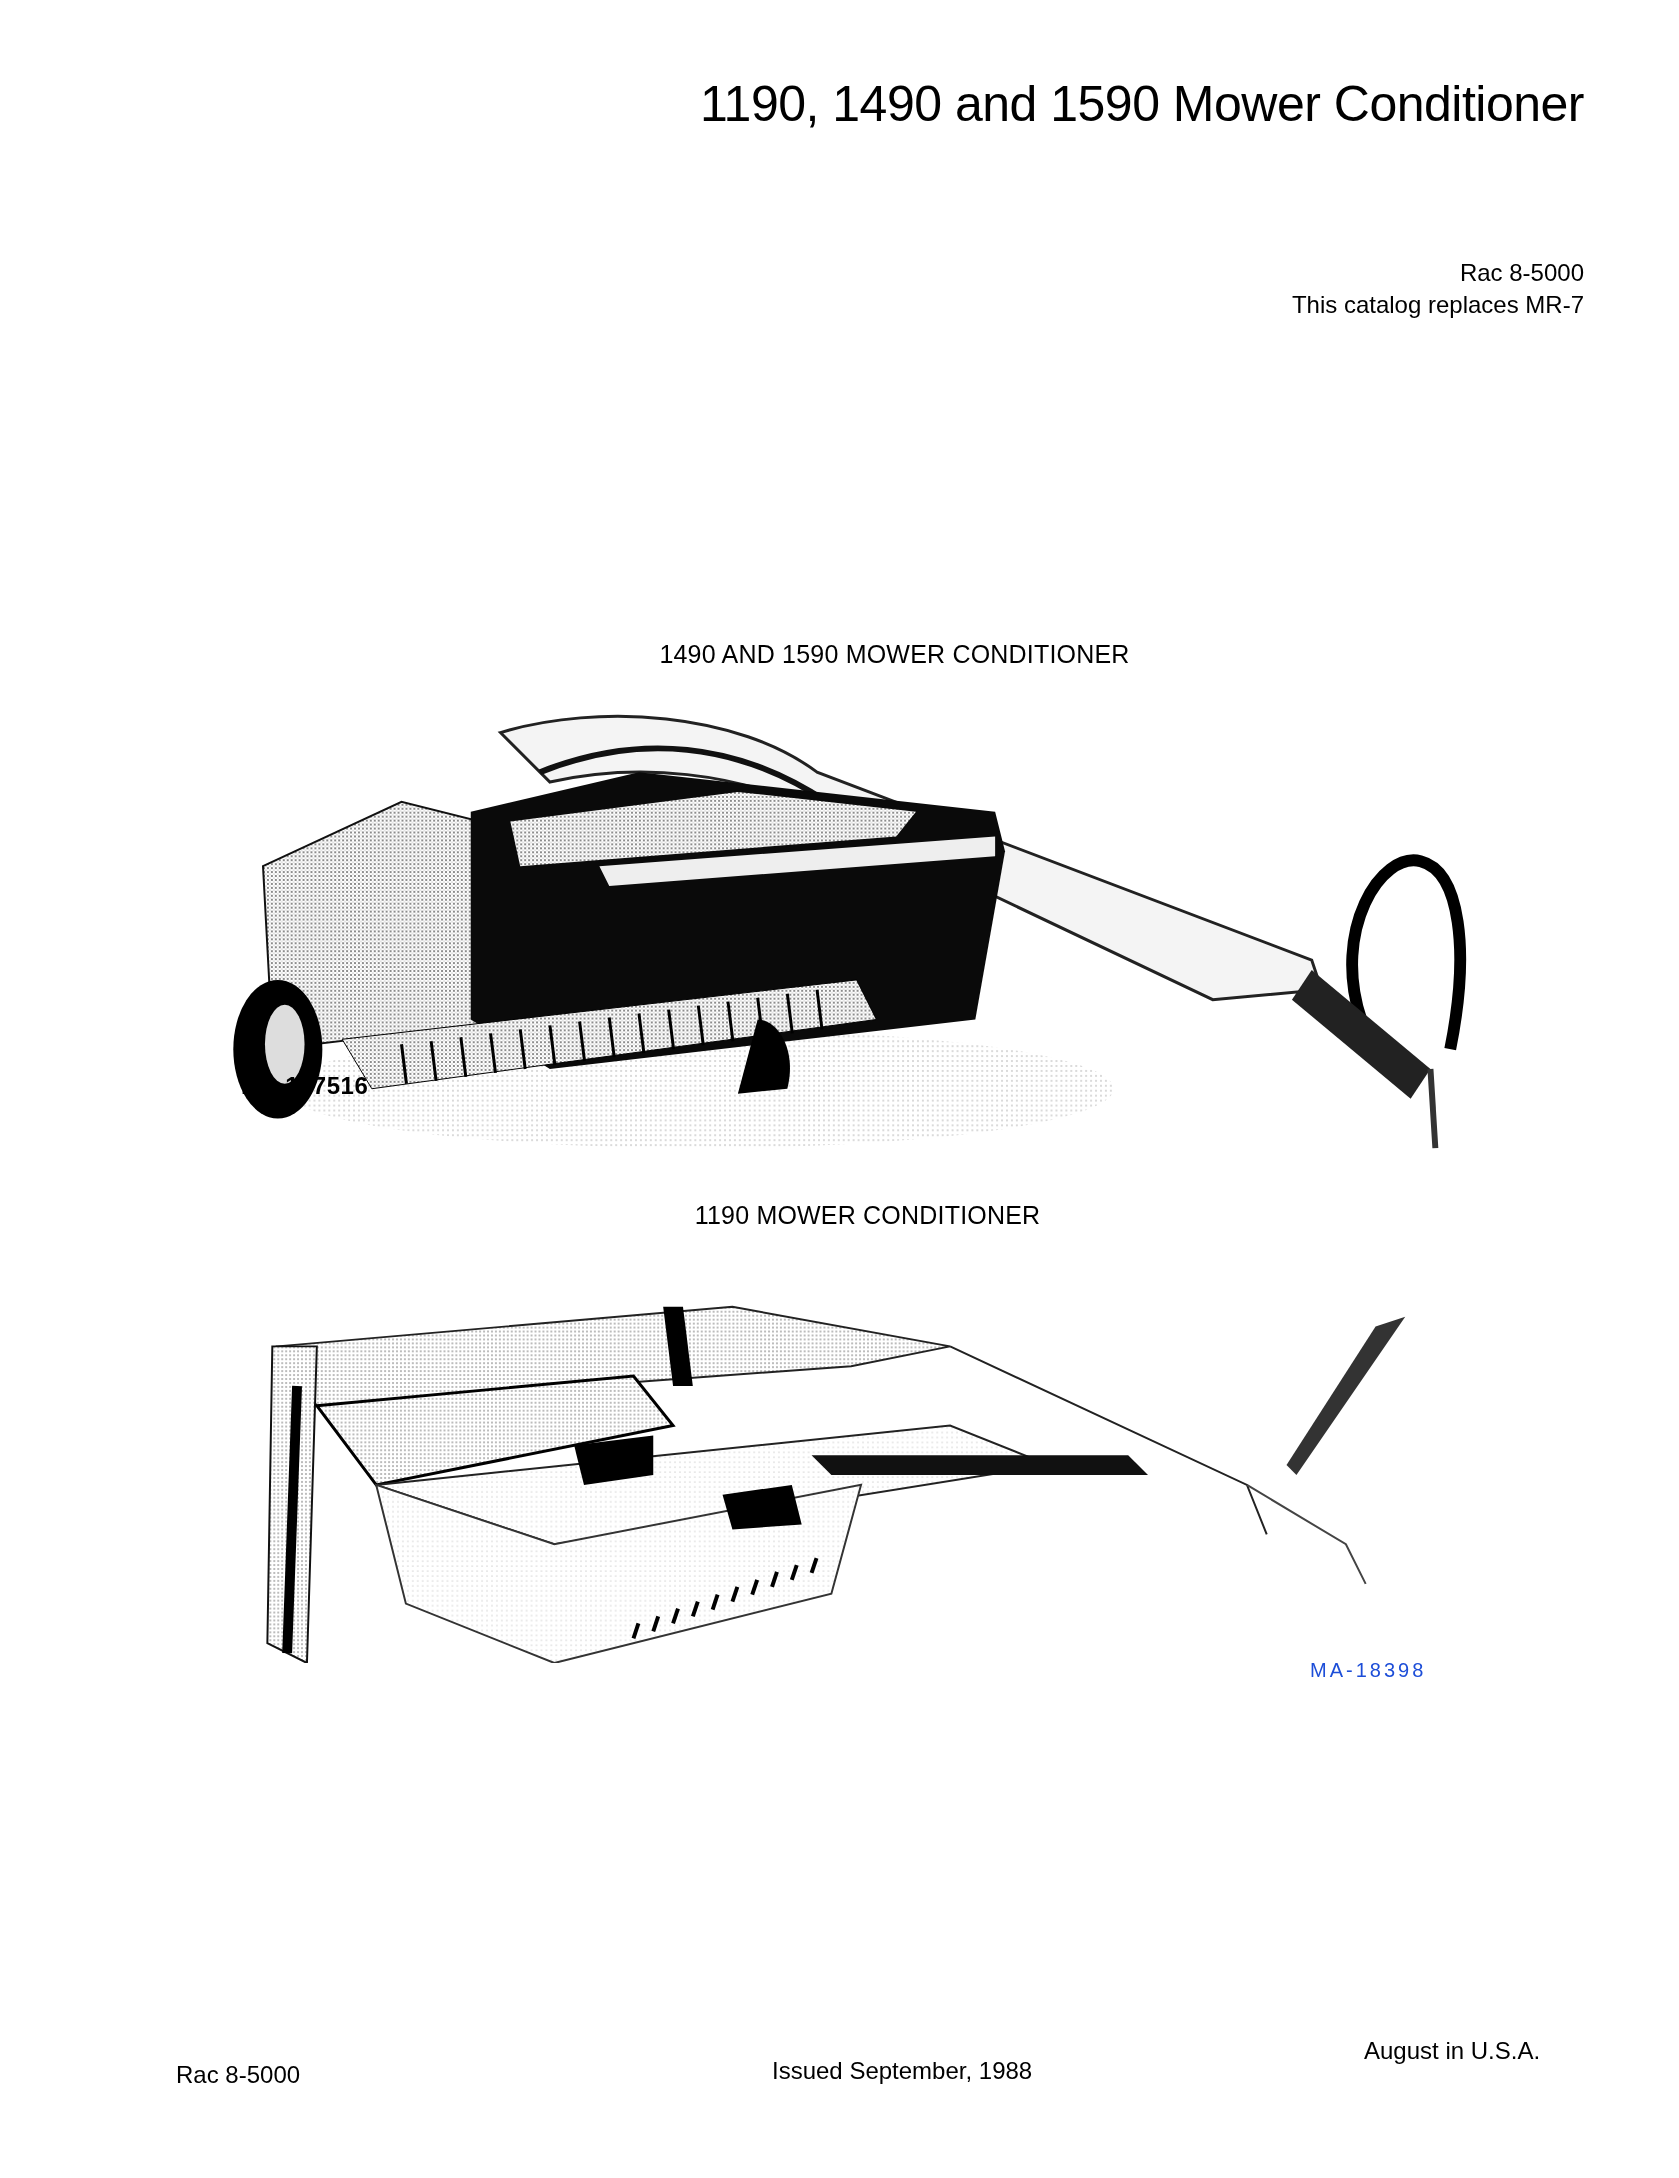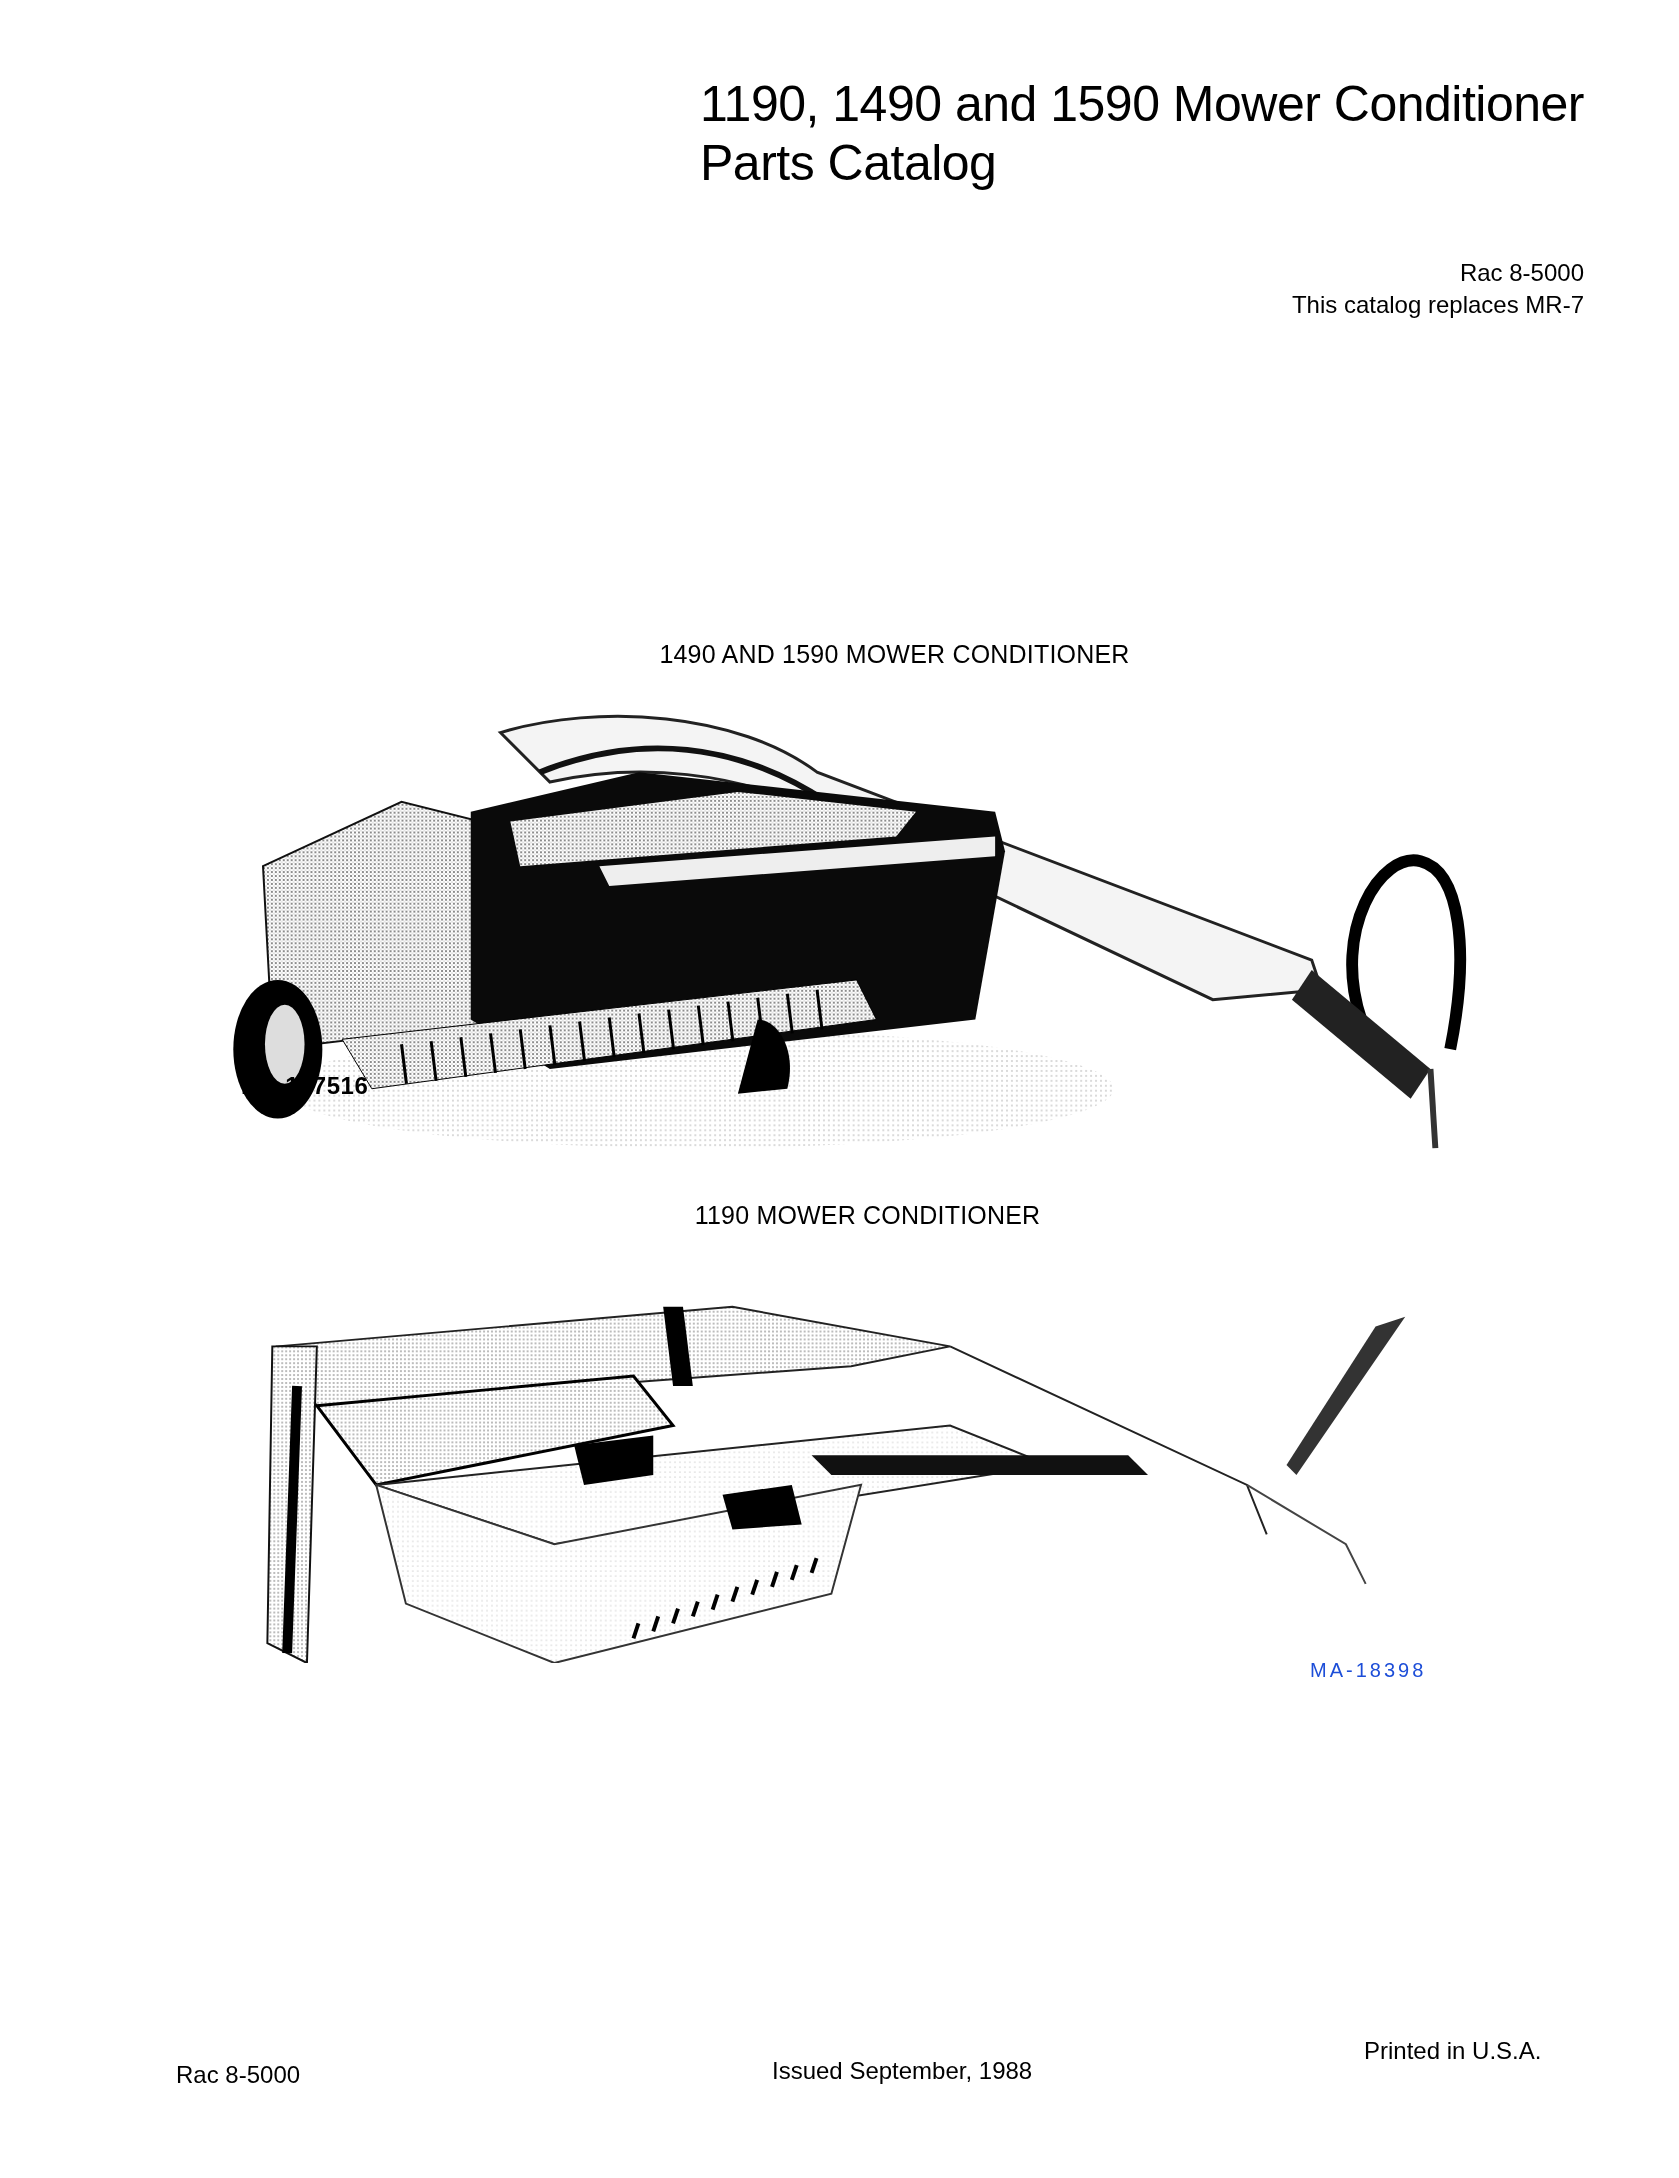--- a/index.html
+++ b/index.html
@@ -35,21 +35,20 @@
   .footer { font-size: 24px; top: 2057px; }
   .foot-left { left: 176px; top: 2061px; }
   .foot-center { left: 772px; top: 2057px; }
   .foot-right { left: 1364px; top: 2037px; }
 </style>
 </head>
 <body>
 
 <div class="abs title">
   <div>1190, 1490 and 1590 Mower Conditioner</div>
-  <div>Parts Catalog</div>
 </div>
 
 <div class="abs pubinfo">
   <div>Rac 8-5000</div>
   <div>This catalog replaces MR-7</div>
 </div>
 
 <div class="abs caption cap1">1490 AND 1590 MOWER CONDITIONER</div>
 
 <div class="abs photo photo1">
@@ -159,14 +158,14 @@
 
     <path d="M 1130 40 L 1160 30 L 1050 190 L 1040 180 Z" fill="#333"></path>
     <path d="M 1000 200 L 1100 260 L 1120 300" fill="none" stroke="#444" stroke-width="2"></path>
   </svg>
 </div>
 
 <div class="abs figid2">MA-18398</div>
 
 <div class="abs footer foot-left">Rac 8-5000</div>
 <div class="abs footer foot-center">Issued September, 1988</div>
-<div class="abs footer foot-right">Printed in U.S.A.</div>
+<div class="abs footer foot-right">August in U.S.A.</div>
 
 
 </body></html>

